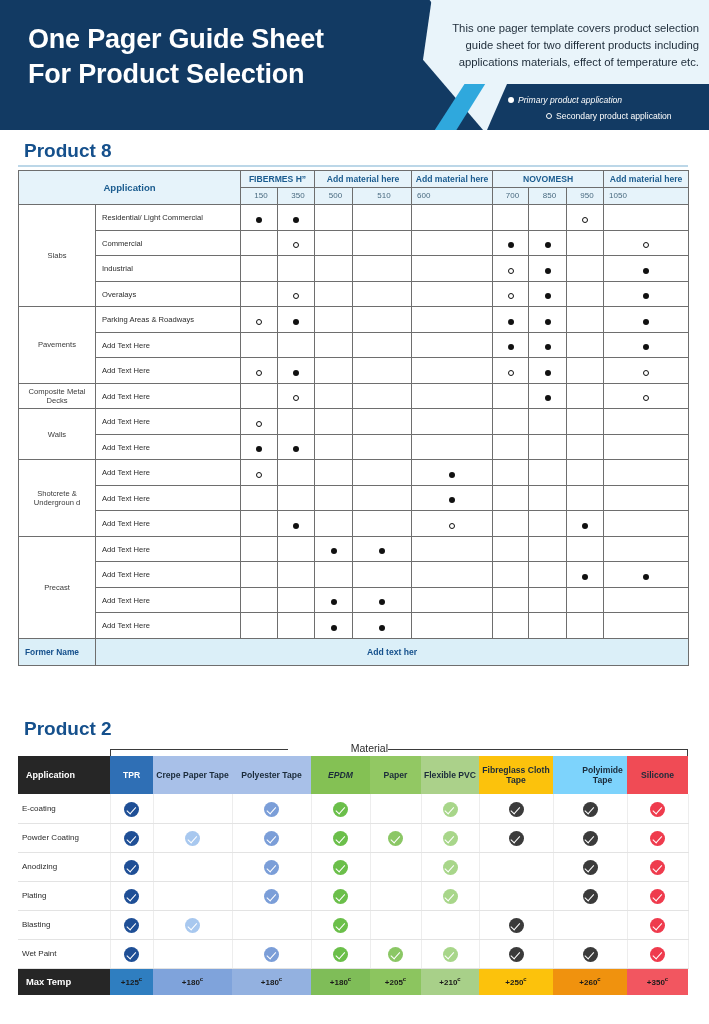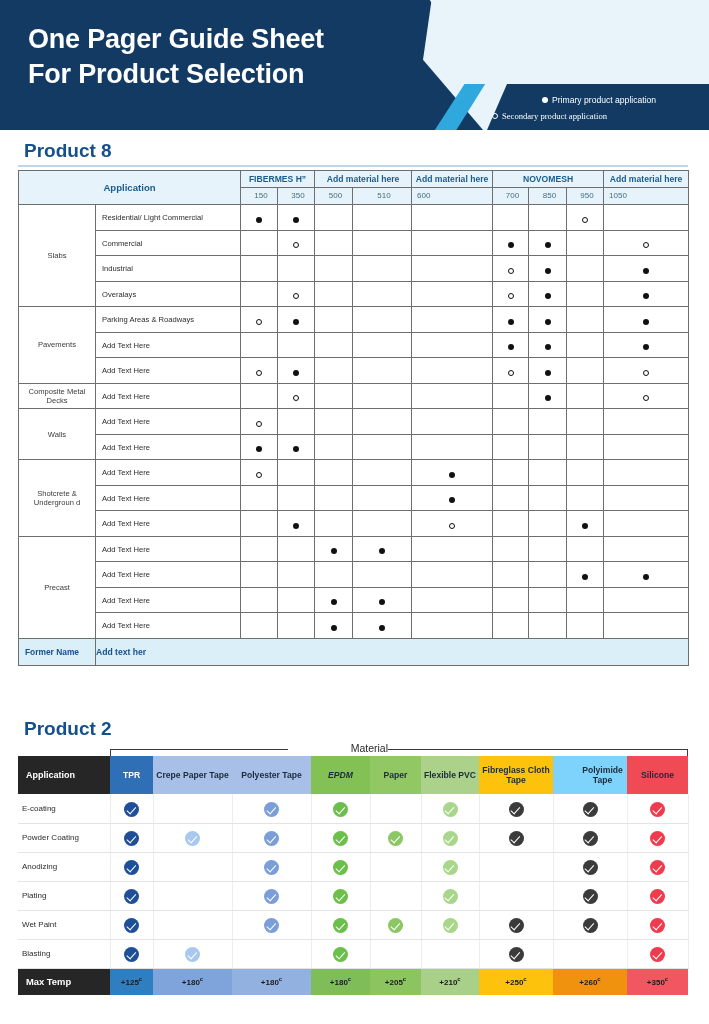--- a/index.html
+++ b/index.html
@@ -37,22 +37,22 @@
     position: absolute; left: 28px; top: 22px; width: 420px;
     color:#ffffff; font-size: 27px; font-weight: bold; line-height: 1.28;
     letter-spacing: -0.2px;
   }
   .hdr-title .l2 { display:block; }
   .hdr-tagline {
     position:absolute; right: 10px; top: 20px; width: 268px;
     text-align: right; color:#1d2b38; font-size: 11.3px; line-height: 1.52;
   }
   .legend-row { position:absolute; color:#ffffff; font-size:8.6px; display:flex; align-items:center; gap:4px; }
-  .legend-row.r1 { left: 542px; top: 95px; }
-  .legend-row.r2 { left: 492px; top: 111px; font-family: Liberation Serif, serif; }
+  .legend-row.r1 { left: 508px; top: 95px; font-style: italic; }
+  .legend-row.r2 { left: 546px; top: 111px; }
   .dot-f { width:6px; height:6px; border-radius:50%; background:#ffffff; display:inline-block; }
   .dot-o { width:6px; height:6px; border-radius:50%; border:1px solid #ffffff; display:inline-block; }
 
   
   .sec-title { color:#15508c; font-size:19px; font-weight:bold; }
   .sec-rule { height:2px; background:#bcd7e8; }
 
   
   .p1wrap { position:absolute; left:18px; top:170px; width:670px; }
   table.p1 { width:670px; border-collapse: collapse; table-layout: fixed; }
@@ -77,21 +77,21 @@
   }
   .p1 .mk { text-align:center; vertical-align:middle; background:#ffffff; height:25.5px; }
   .mk .f { display:inline-block; width:6px; height:6px; border-radius:50%; background:#111; }
   .mk .o { display:inline-block; width:6px; height:6px; border-radius:50%; border:1.3px solid #111; background:transparent; }
   .p1 .former-lbl {
     background:#dbeff8; color:#15508c; font-weight:bold; font-size:8.4px;
     text-align:left; padding:5px 0 5px 6px; line-height:1.25;
   }
   .p1 .former-val {
     background:#dbeff8; color:#15508c; font-weight:bold; font-size:8.6px;
-    padding:8px 0;
+    text-align:center; padding:8px 0;
   }
 
   
   .p2wrap { position:absolute; left:18px; top:742px; width:670px; }
   .matbar { position:relative; height:14px; width:670px; }
   .matbar .bracket {
     position:absolute; left:92px; top:7px; right:0px; height:7px;
     border-left:1.3px solid #3b3b3b; border-right:1.3px solid #3b3b3b;
     border-top:1.3px solid #3b3b3b;
   }
@@ -140,20 +140,21 @@
     <div class="hdr-navy"></div>
     <div class="hdr-lightpanel"></div>
     <div class="hdr-cyan"></div>
     <div class="hdr-legendbox"></div>
 
     <div class="hdr-title">
       <span>One Pager Guide Sheet</span>
       <span class="l2">For Product Selection</span>
     </div>
 
+    <div class="hdr-tagline">This one pager template covers product selection guide sheet for two different products including applications materials,  effect of temperature etc.</div>
 
     <div class="legend-row r1">
       <span class="dot-f"></span>
       <span>Primary product application</span>
     </div>
     <div class="legend-row r2">
       <span class="dot-o"></span>
       <span>Secondary product application</span>
     </div>
   </div>
@@ -496,41 +497,41 @@
             <td class="cell"></td>
             <td class="cell"><span class="chk" style="background: rgb(123, 158, 216);"></span></td>
             <td class="cell"><span class="chk" style="background: rgb(107, 191, 74);"></span></td>
             <td class="cell"></td>
             <td class="cell"><span class="chk" style="background: rgb(168, 214, 138);"></span></td>
             <td class="cell"></td>
             <td class="cell"><span class="chk" style="background: rgb(59, 59, 59);"></span></td>
             <td class="cell last"><span class="chk" style="background: rgb(239, 59, 77);"></span></td>
           </tr>
           <tr>
+            <td class="rlabel">Blasting</td>
+            <td class="cell"><span class="chk" style="background: rgb(31, 79, 150);"></span></td>
+            <td class="cell"><span class="chk" style="background: rgb(168, 200, 239);"></span></td>
+            <td class="cell"></td>
+            <td class="cell"><span class="chk" style="background: rgb(107, 191, 74);"></span></td>
+            <td class="cell"></td>
+            <td class="cell"></td>
+            <td class="cell"><span class="chk" style="background: rgb(59, 59, 59);"></span></td>
+            <td class="cell"></td>
+            <td class="cell last"><span class="chk" style="background: rgb(239, 59, 77);"></span></td>
+          </tr>
+          <tr>
             <td class="rlabel">Wet Paint</td>
             <td class="cell"><span class="chk" style="background: rgb(31, 79, 150);"></span></td>
             <td class="cell"></td>
             <td class="cell"><span class="chk" style="background: rgb(123, 158, 216);"></span></td>
             <td class="cell"><span class="chk" style="background: rgb(107, 191, 74);"></span></td>
             <td class="cell"><span class="chk" style="background: rgb(139, 199, 101);"></span></td>
             <td class="cell"><span class="chk" style="background: rgb(168, 214, 138);"></span></td>
             <td class="cell"><span class="chk" style="background: rgb(59, 59, 59);"></span></td>
             <td class="cell"><span class="chk" style="background: rgb(59, 59, 59);"></span></td>
-            <td class="cell last"><span class="chk" style="background: rgb(239, 59, 77);"></span></td>
-          </tr>
-          <tr>
-            <td class="rlabel">Blasting</td>
-            <td class="cell"><span class="chk" style="background: rgb(31, 79, 150);"></span></td>
-            <td class="cell"><span class="chk" style="background: rgb(168, 200, 239);"></span></td>
-            <td class="cell"></td>
-            <td class="cell"><span class="chk" style="background: rgb(107, 191, 74);"></span></td>
-            <td class="cell"></td>
-            <td class="cell"></td>
-            <td class="cell"><span class="chk" style="background: rgb(59, 59, 59);"></span></td>
-            <td class="cell"></td>
             <td class="cell last"><span class="chk" style="background: rgb(239, 59, 77);"></span></td>
           </tr>
         </tbody>
       <tfoot id="p2foot">
           <tr>
             <td class="tcell dark">Max Temp</td>
             <td class="tcell" style="background: rgb(47, 126, 192);"><span>+125</span><span class="sup">c</span></td>
             <td class="tcell" style="background: rgb(127, 163, 219);"><span>+180</span><span class="sup">c</span></td>
             <td class="tcell" style="background: rgb(147, 177, 224);"><span>+180</span><span class="sup">c</span></td>
             <td class="tcell" style="background: rgb(127, 189, 88);"><span>+180</span><span class="sup">c</span></td>

